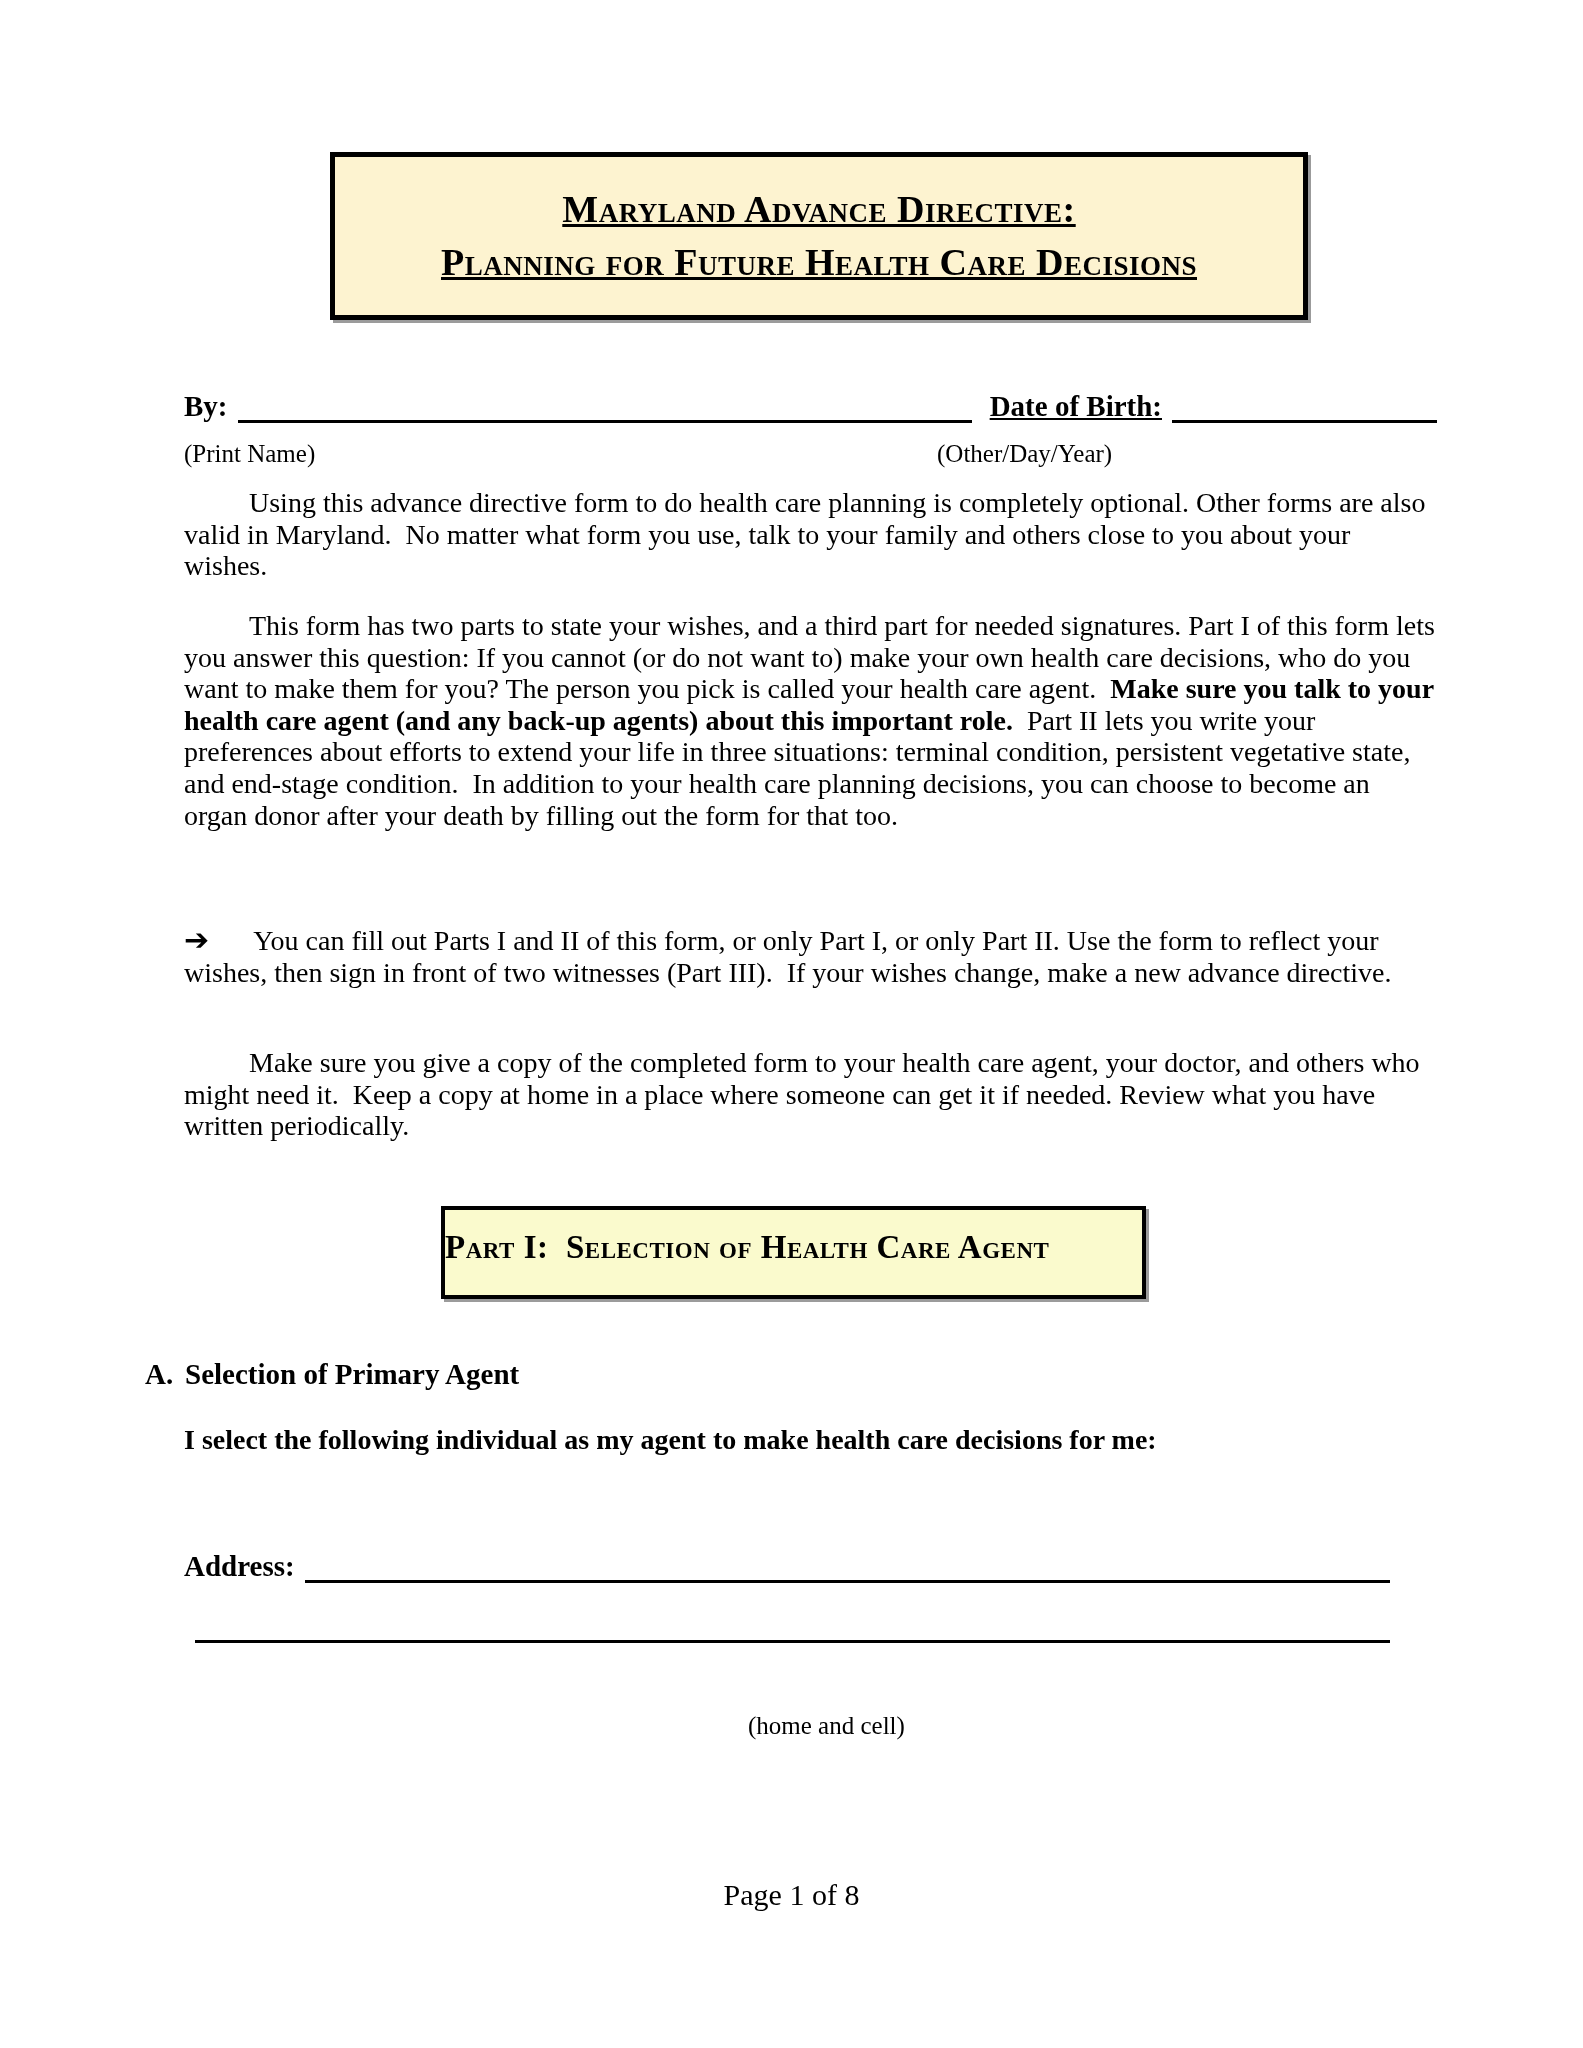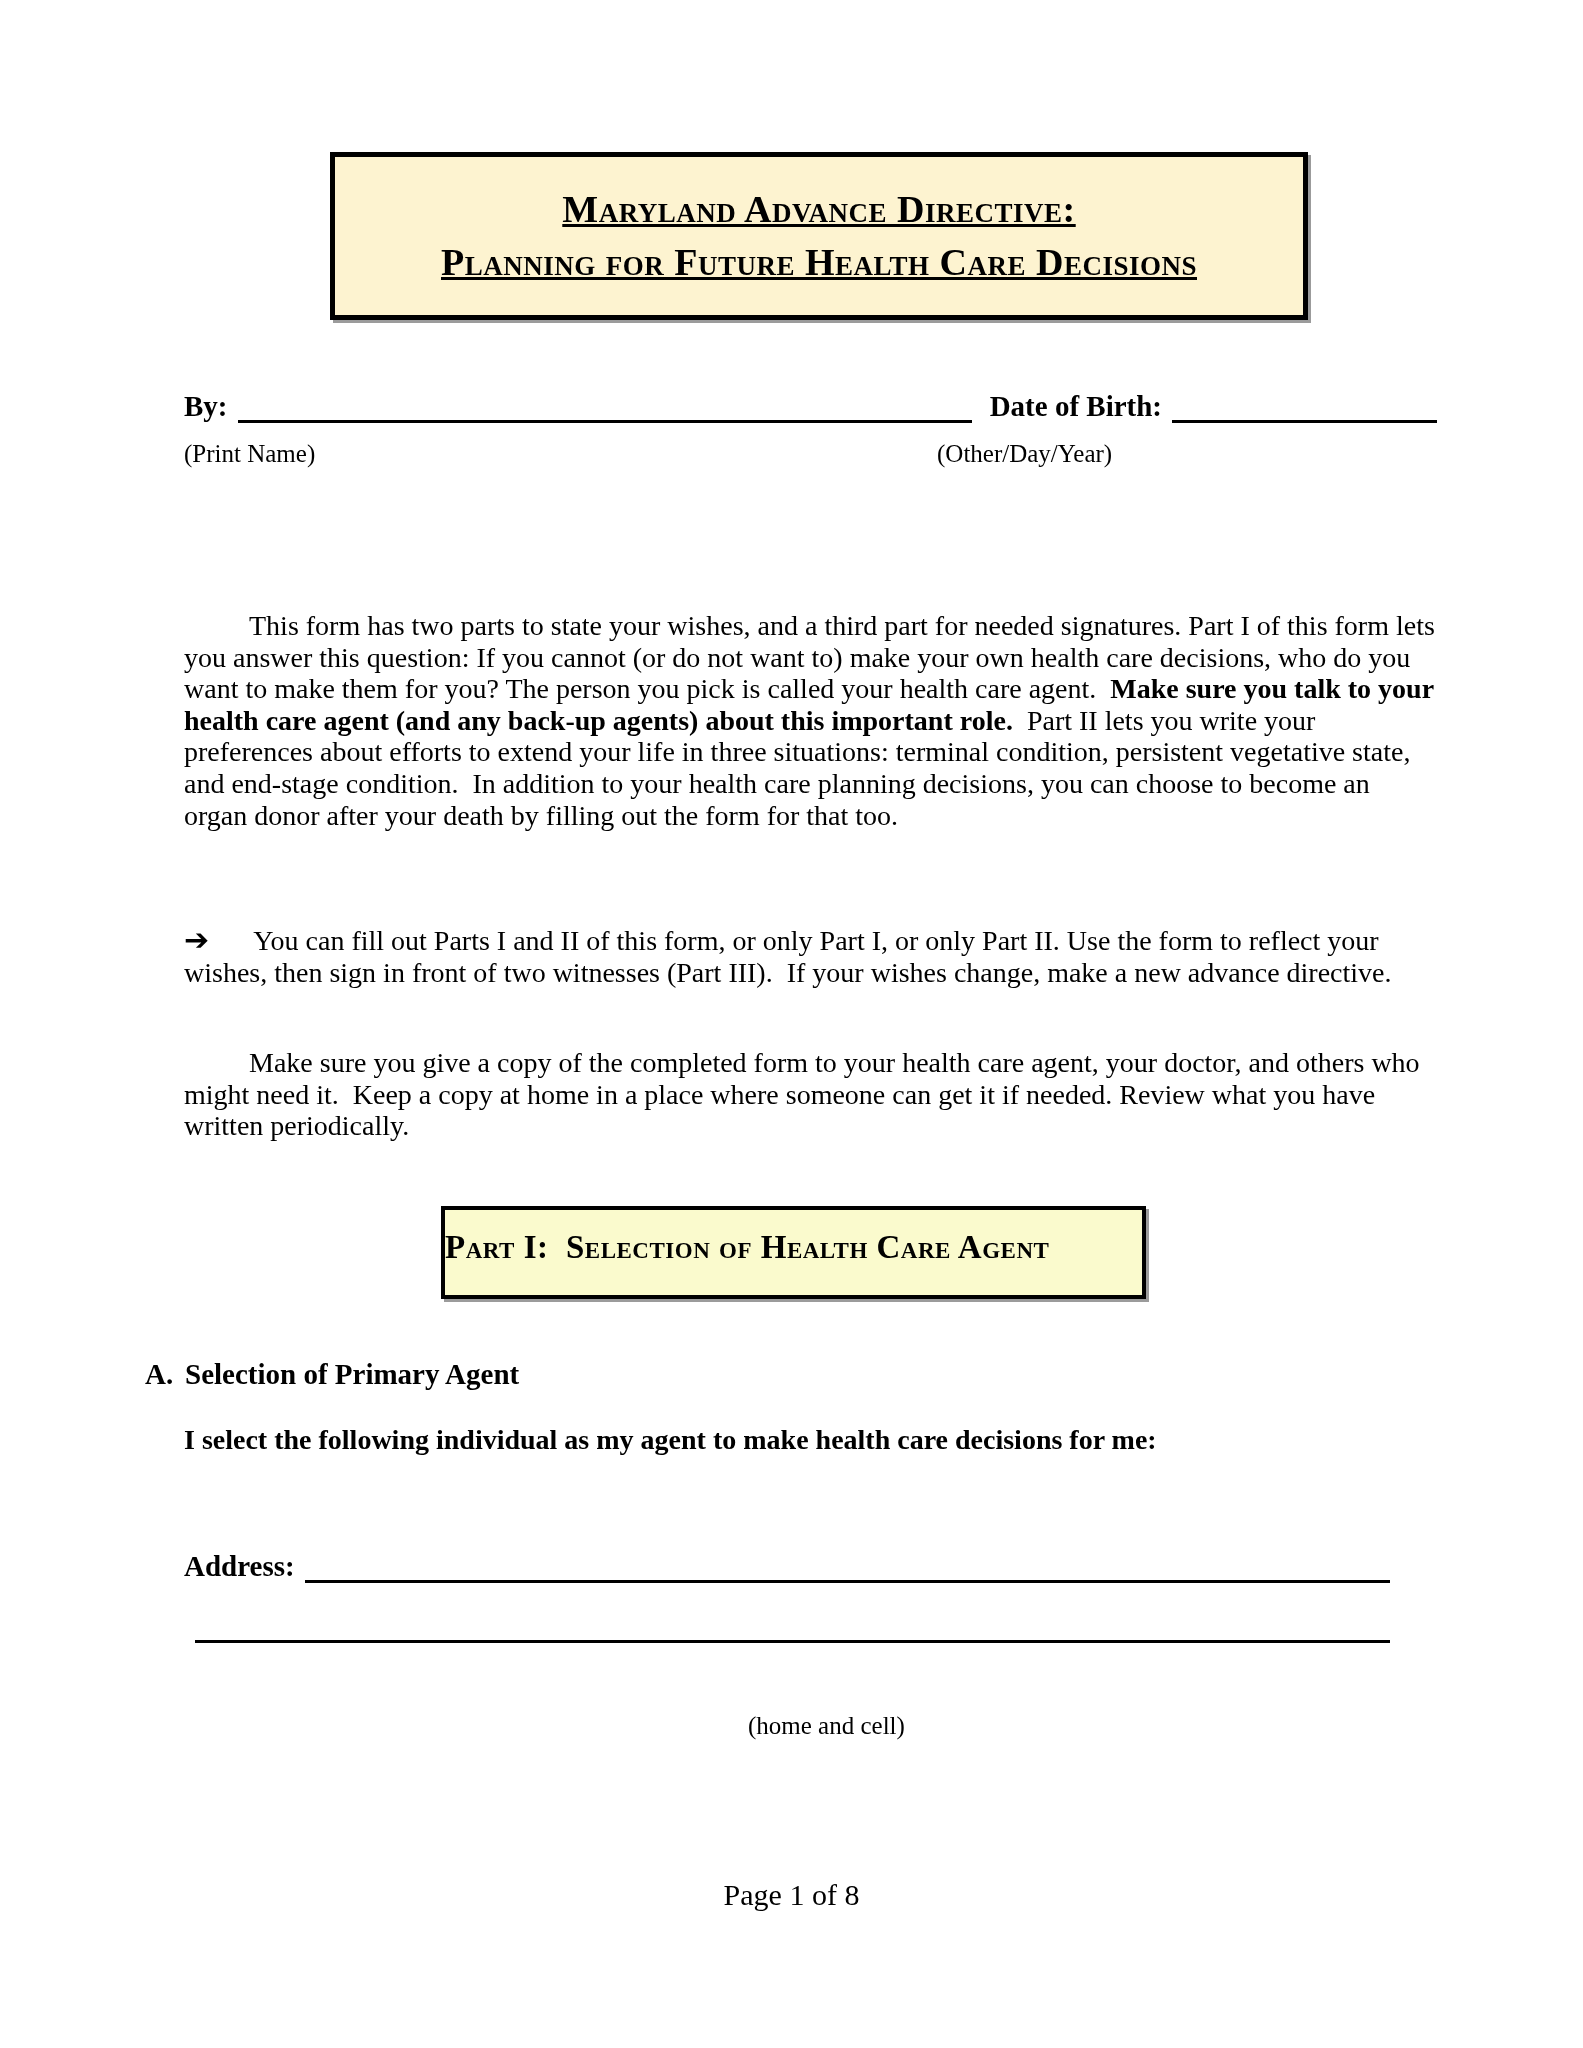--- a/index.html
+++ b/index.html
@@ -38,21 +38,21 @@
     position:absolute; left:184px; top:390px; width:1253px;
     display:flex; align-items:flex-end;
     font-size:29px; font-weight:bold; line-height:1.15;
   }
   .fill-line {
     border-bottom:3px solid #000000;
     height:2px;
     margin-left:10px;
   }
   .by-line   { flex:1 1 auto; }
-  .dob-label { margin-left:18px; white-space:nowrap; }
+  .dob-label { margin-left:18px; white-space:nowrap;text-decoration:underline; }
   .dob-line  { flex:0 0 265px; }
 
   .byline-captions {
     position:absolute; left:184px; top:440px; width:1253px;
     font-size:25px; line-height:1.1;
   }
   .dob-caption { position:absolute; left:753px; top:0; }
 
   
   .para {
@@ -140,20 +140,21 @@
     <span>By:</span>
     <span class="fill-line by-line"></span>
     <span class="dob-label">Date of Birth:</span>
     <span class="fill-line dob-line"></span>
   </div>
   <div class="byline-captions">
     <span>(Print Name)</span>
     <span class="dob-caption">(Other/Day/Year)</span>
   </div>
 
+  <div class="para p1">Using this advance directive form to do health care planning is completely optional. Other forms are also valid in Maryland.  No matter what form you use, talk to your family and others close to you about your wishes.</div>
 
   <div class="para p2"><span>This form has two parts to state your wishes, and a third part for needed signatures. Part I of this form lets you answer this question: If you cannot (or do not want to) make your own health care decisions, who do you want to make them for you? The person you pick is called your health care agent.  </span><span class="bold-inline">Make sure you talk to your health care agent (and any back-up agents) about this important role.</span><span>  Part II lets you write your preferences about efforts to extend your life in three situations: terminal condition, persistent vegetative state, and end-stage condition.  In addition to your health care planning decisions, you can choose to become an organ donor after your death by filling out the form for that too.</span></div>
 
   <div class="para p3"><span class="arrow-glyph">➔</span><span>You can fill out Parts I and II of this form, or only Part I, or only Part II. Use the form to reflect your wishes, then sign in front of two witnesses (Part III).  If your wishes change, make a new advance directive.</span></div>
 
   <div class="para p4">Make sure you give a copy of the completed form to your health care agent, your doctor, and others who might need it.  Keep a copy at home in a place where someone can get it if needed. Review what you have written periodically.</div>
 
   <div class="part1-box">
     <div class="part1-title">Part I:  Selection of Health Care Agent</div>
   </div>

